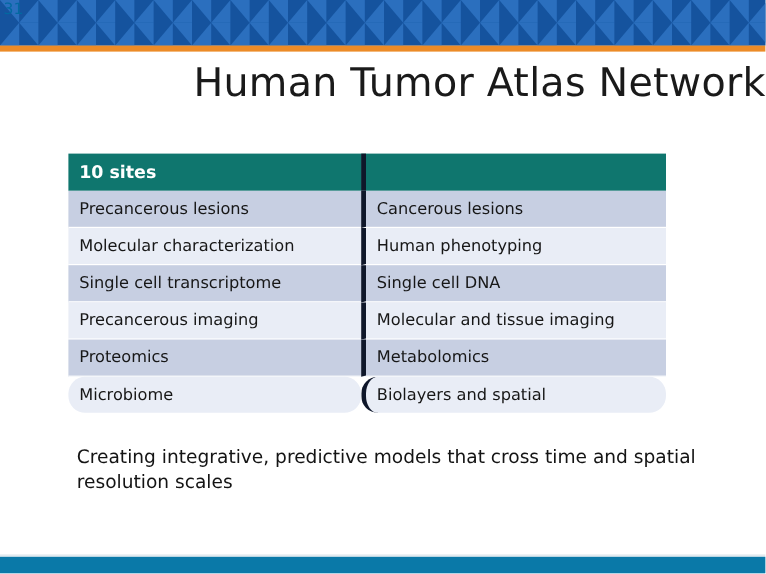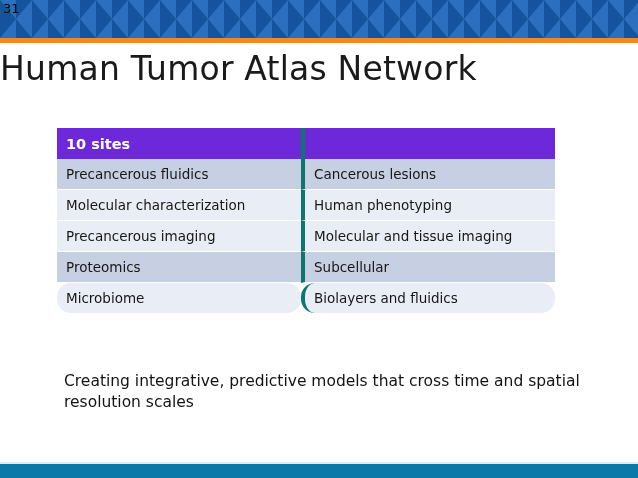--- a/index.html
+++ b/index.html
@@ -29,40 +29,40 @@
     display: block;
     width: 638px;
     height: 38px;
   }
   .slide-number {
     position: absolute;
     left: 3px;
     top: 1px;
     font-family: "DejaVu Sans", sans-serif;
     font-size: 13px;
-    color: #000000;
+    color: #0369a1;
     line-height: 16px;
     z-index: 5;
   }
   .orange-rule {
     position: absolute;
     left: 0;
     top: 38px;
     width: 638px;
     height: 5px;
     background-color: #EC8B27;
   }
 
   
   .slide-title {
     position: absolute;
     left: 0;
     top: 49px;
     width: 638px;
-    text-align: left;
+    text-align: right;
     font-family: "DejaVu Sans", sans-serif;
     font-size: 33px;
     font-weight: 400;
     color: #1A1A1A;
     letter-spacing: 0.2px;
     white-space: nowrap;
   }
 
   
   .tbl-wrap {
@@ -85,33 +85,33 @@
     font-size: 13.5px;
     font-weight: 400;
     color: #171717;
     text-align: left;
     vertical-align: middle;
     border: none;
     overflow: hidden;
     white-space: nowrap;
   }
   table.sites-table th {
-    background-color: #6d28d9;
+    background-color: #0f766e;
     color: #FFFFFF;
     font-weight: bold;
     font-size: 14.5px;
     height: 31px;
   }
   table.sites-table th.col-a { width: 235px; }
   table.sites-table th.col-b { width: 241px; }
   table.sites-table td.col-a { width: 235px; }
   table.sites-table td.col-b { width: 241px; }
   
   table.sites-table .col-b {
-    border-left: 4px solid #0f766e;
+    border-left: 4px solid #0f172a;
   }
   tr.band-dark td { background-color: #C7CFE2; }
   tr.band-light td { background-color: #E9EDF6; }
   tr.band-dark td.col-b,
   tr.band-light td.col-b { }
   table.sites-table tr td {
     border-bottom: 1px solid #FFFFFF;
   }
   table.sites-table tr:last-child td {
     border-bottom: none;
@@ -251,38 +251,42 @@
 <div class="tbl-wrap">
   <table class="sites-table">
     <thead>
       <tr>
         <th class="col-a">10 sites</th>
         <th class="col-b"></th>
       </tr>
     </thead>
     <tbody>
       <tr class="band-dark">
-        <td class="col-a">Precancerous fluidics</td>
+        <td class="col-a">Precancerous lesions</td>
         <td class="col-b">Cancerous lesions</td>
       </tr>
       <tr class="band-light">
         <td class="col-a">Molecular characterization</td>
         <td class="col-b">Human phenotyping</td>
       </tr>
+      <tr class="band-dark">
+        <td class="col-a">Single cell transcriptome</td>
+        <td class="col-b">Single cell DNA</td>
+      </tr>
       <tr class="band-light">
         <td class="col-a">Precancerous imaging</td>
         <td class="col-b">Molecular and tissue imaging</td>
       </tr>
       <tr class="band-dark">
         <td class="col-a">Proteomics</td>
-        <td class="col-b">Subcellular</td>
+        <td class="col-b">Metabolomics</td>
       </tr>
       <tr class="band-light">
         <td class="col-a">Microbiome</td>
-        <td class="col-b">Biolayers and fluidics</td>
+        <td class="col-b">Biolayers and spatial</td>
       </tr>
     </tbody>
   </table>
 </div>
 
 <div class="caption">Creating integrative, predictive models that cross time and spatial resolution scales</div>
 
 <div class="footer-hair"></div>
 <div class="footer-bar"></div>
 

